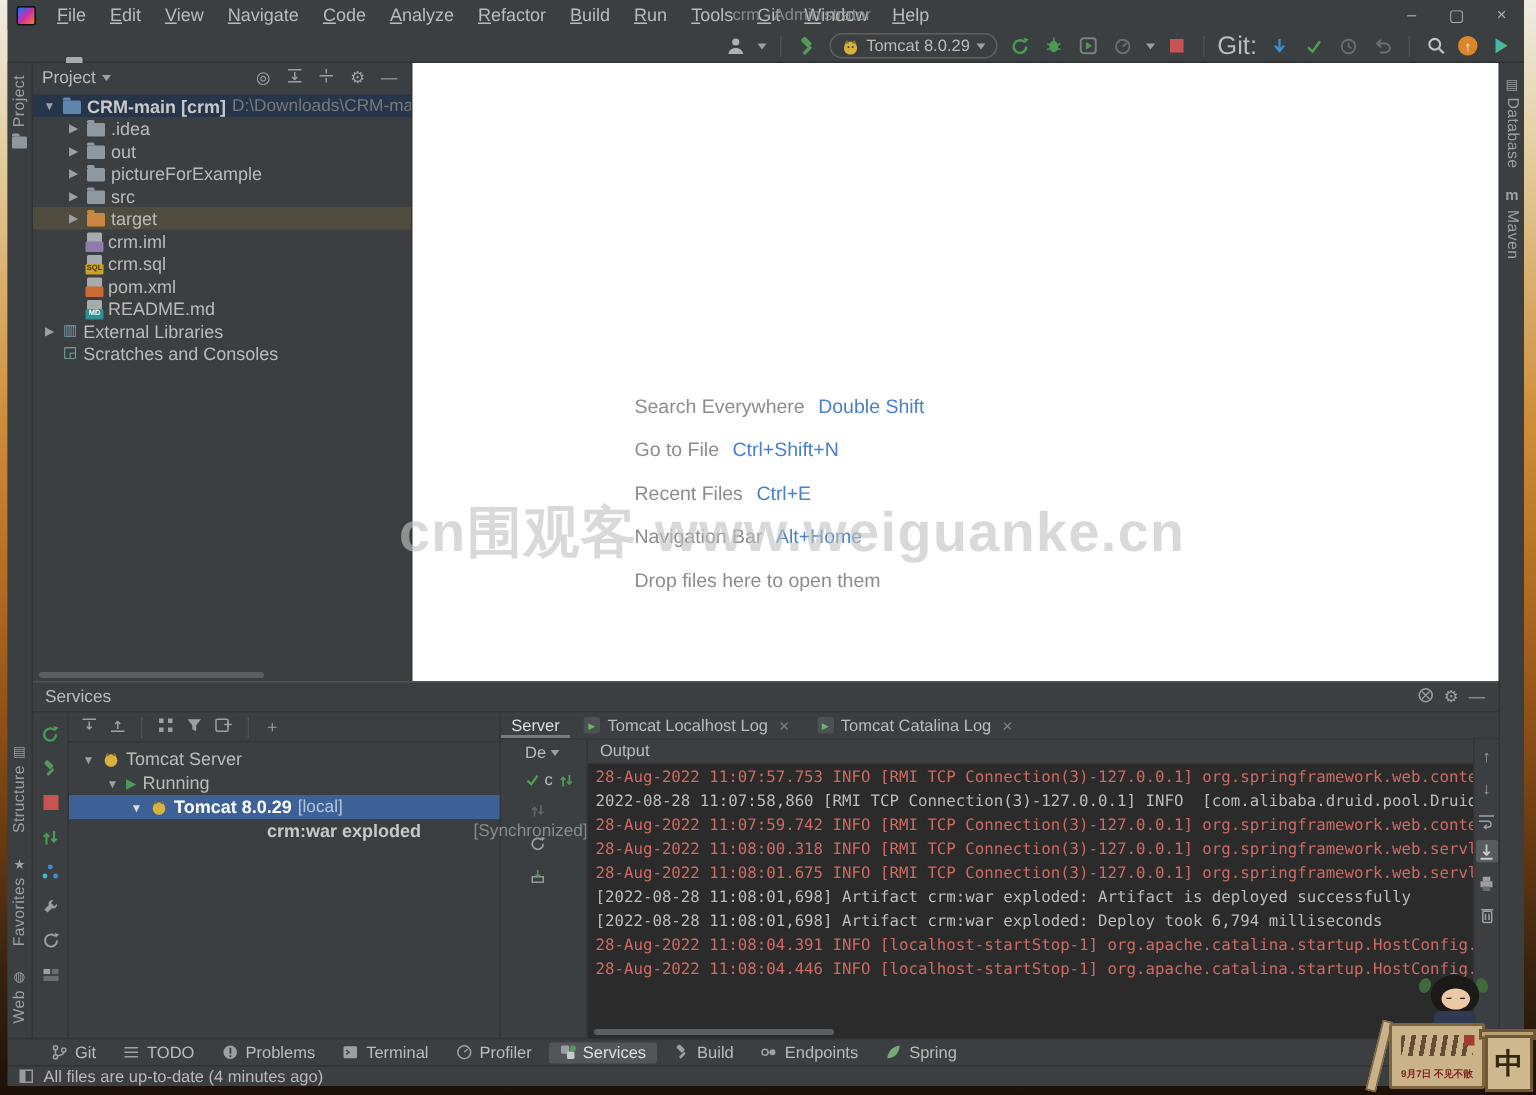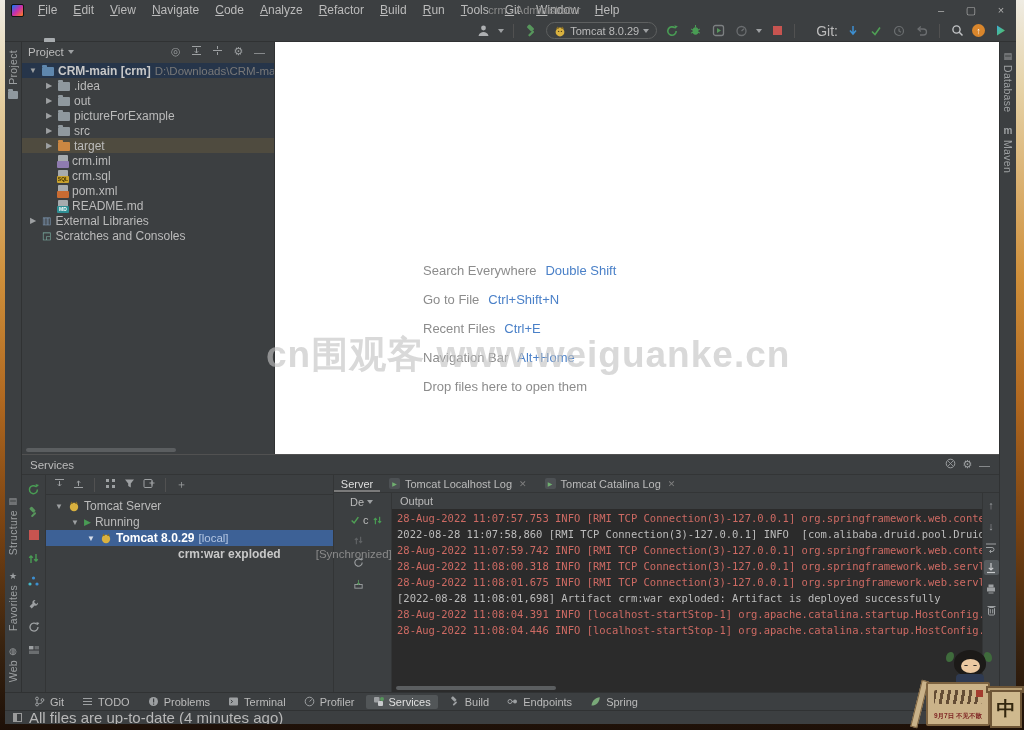--- a/index.html
+++ b/index.html
@@ -23,21 +23,21 @@
   
   .toolbar{height:22px;flex:none;display:flex;align-items:center;justify-content:space-between;padding:0 8px 0 10px;border-bottom:1px solid #303233;}
   .crumbs{display:flex;align-items:center;gap:16px;font-size:11.5px;color:#bbbbbb;flex-direction:column;}
   .crumb-sep{color:#6e6e6e;font-size:10px;}
   .tb-right{display:flex;align-items:center;gap:7px;}
   .tb-div{width:1px;height:14px;background:#515151;margin:0 2px;}
   .ic{display:inline-flex;align-items:center;justify-content:center;width:16px;height:16px;flex:none;}
   .combo{display:flex;align-items:center;gap:4px;height:17px;border:1px solid #5e6060;border-radius:9px;padding:0 7px;font-size:11px;color:#bbbbbb;}
   .caret{width:0;height:0;border-left:3.5px solid transparent;border-right:3.5px solid transparent;border-top:4px solid #9da0a2;display:inline-block;}
   .stop-sq{width:9px;height:9px;background:#c75450;}
-  .git-label{font-size:14px;color:#bbbbbb;margin-left:12px;}
+  .git-label{font-size:17px;color:#bbbbbb;}
   .glyph-blue{color:#3d8fd1;font-weight:bold;font-size:12px;}
   .glyph-green{color:#4f9f55;font-weight:bold;font-size:12px;}
   .orange-dot{width:13px;height:13px;border-radius:50%;background:#d9862c;color:#fff;font-size:9px;display:flex;align-items:center;justify-content:center;font-weight:bold;}
 
   
   .mid{flex:1;display:flex;min-height:0;}
   .stripe{width:17px;flex:none;background:#3c3f41;display:flex;flex-direction:column;align-items:center;}
   .stripe-l{border-right:1px solid #303233;padding-top:8px;}
   .stripe-r{border-left:1px solid #303233;padding-top:10px;gap:14px;}
   .vlab{writing-mode:vertical-rl;transform:rotate(180deg);font-size:10.5px;color:#9da0a2;letter-spacing:.3px;}
@@ -110,21 +110,21 @@
   .stdout{color:#bcbcbc;}
   .out-hscroll{position:absolute;bottom:2px;left:4px;width:160px;height:4px;border-radius:2px;background:#5b5e60;}
   .gutter-r{width:17px;flex:none;background:#3c3f41;border-left:1px solid #333536;display:flex;flex-direction:column;align-items:center;padding-top:4px;gap:6px;}
   .g-ic{width:15px;height:15px;display:flex;align-items:center;justify-content:center;color:#9da0a2;font-size:11px;border-radius:2px;}
   .g-ic.active{background:#565b5e;}
 
   
   .btmbar{height:18px;flex:none;border-top:1px solid #303233;display:flex;align-items:center;gap:4px;padding-left:22px;font-size:11px;color:#bbbbbb;}
   .btm-item{display:flex;align-items:center;gap:5px;padding:1px 7px;border-radius:2px;}
   .btm-item.active{background:#525658;color:#e0e0e0;}
-  .statusbar{height:14px;flex:none;border-top:1px solid #303233;display:flex;align-items:center;gap:7px;padding-left:8px;font-size:15px;color:#b8b8b8;}
+  .statusbar{height:14px;flex:none;border-top:1px solid #303233;display:flex;align-items:center;gap:7px;padding-left:8px;font-size:11px;color:#b8b8b8;}
   .sb-ic{width:9px;height:9px;border:1px solid #9a9a9a;border-left:4px solid #9a9a9a;}
 
   
   .wm-text{position:absolute;left:266px;top:330px;z-index:40;font-size:37px;font-weight:bold;color:#c2c2c2;opacity:.62;letter-spacing:1px;white-space:nowrap;font-family:Liberation Sans, sans-serif;}
   .corner{position:absolute;right:0;bottom:0;width:108px;height:80px;z-index:50;}
   .c-head{position:absolute;left:38px;top:0;width:32px;height:26px;background:#1c1a18;border-radius:50% 50% 45% 45%;}
   .c-face{position:absolute;left:45px;top:9px;width:19px;height:14px;background:#ecc9a2;border-radius:50%;}
   .c-eye{position:absolute;top:5px;width:4px;height:2px;border-bottom:1.5px solid #222;border-radius:50%;}
   .c-leaf{position:absolute;top:2px;width:8px;height:10px;background:#3f6b3c;border-radius:60% 40% 60% 40%;}
   .c-body{position:absolute;left:40px;top:24px;width:28px;height:14px;background:#2e3a52;border-radius:4px 4px 0 0;}
@@ -624,20 +624,21 @@
                   <div class="outhead">
                     <span>Output</span>
                   </div>
                   <div class="console">
                     <div class="log-line stderr">28-Aug-2022 11:07:57.753 INFO [RMI TCP Connection(3)-127.0.0.1] org.springframework.web.context.Context</div>
                     <div class="log-line stdout">2022-08-28 11:07:58,860 [RMI TCP Connection(3)-127.0.0.1] INFO  [com.alibaba.druid.pool.DruidDataSourc</div>
                     <div class="log-line stderr">28-Aug-2022 11:07:59.742 INFO [RMI TCP Connection(3)-127.0.0.1] org.springframework.web.context.Context</div>
                     <div class="log-line stderr">28-Aug-2022 11:08:00.318 INFO [RMI TCP Connection(3)-127.0.0.1] org.springframework.web.servlet.Framew</div>
                     <div class="log-line stderr">28-Aug-2022 11:08:01.675 INFO [RMI TCP Connection(3)-127.0.0.1] org.springframework.web.servlet.Framew</div>
                     <div class="log-line stdout">[2022-08-28 11:08:01,698] Artifact crm:war exploded: Artifact is deployed successfully</div>
+                    <div class="log-line stdout">[2022-08-28 11:08:01,698] Artifact crm:war exploded: Deploy took 6,794 milliseconds</div>
                     <div class="log-line stderr">28-Aug-2022 11:08:04.391 INFO [localhost-startStop-1] org.apache.catalina.startup.HostConfig.deployDir</div>
                     <div class="log-line stderr">28-Aug-2022 11:08:04.446 INFO [localhost-startStop-1] org.apache.catalina.startup.HostConfig.deplo</div>
                     <div class="out-hscroll"></div>
                   </div>
                 </div>
                 <div class="gutter-r">
                   <span class="g-ic">↑</span>
                   <span class="g-ic">↓</span>
                   <span class="g-ic">
                     <svg width="12" height="12" viewBox="0 0 12 12">

